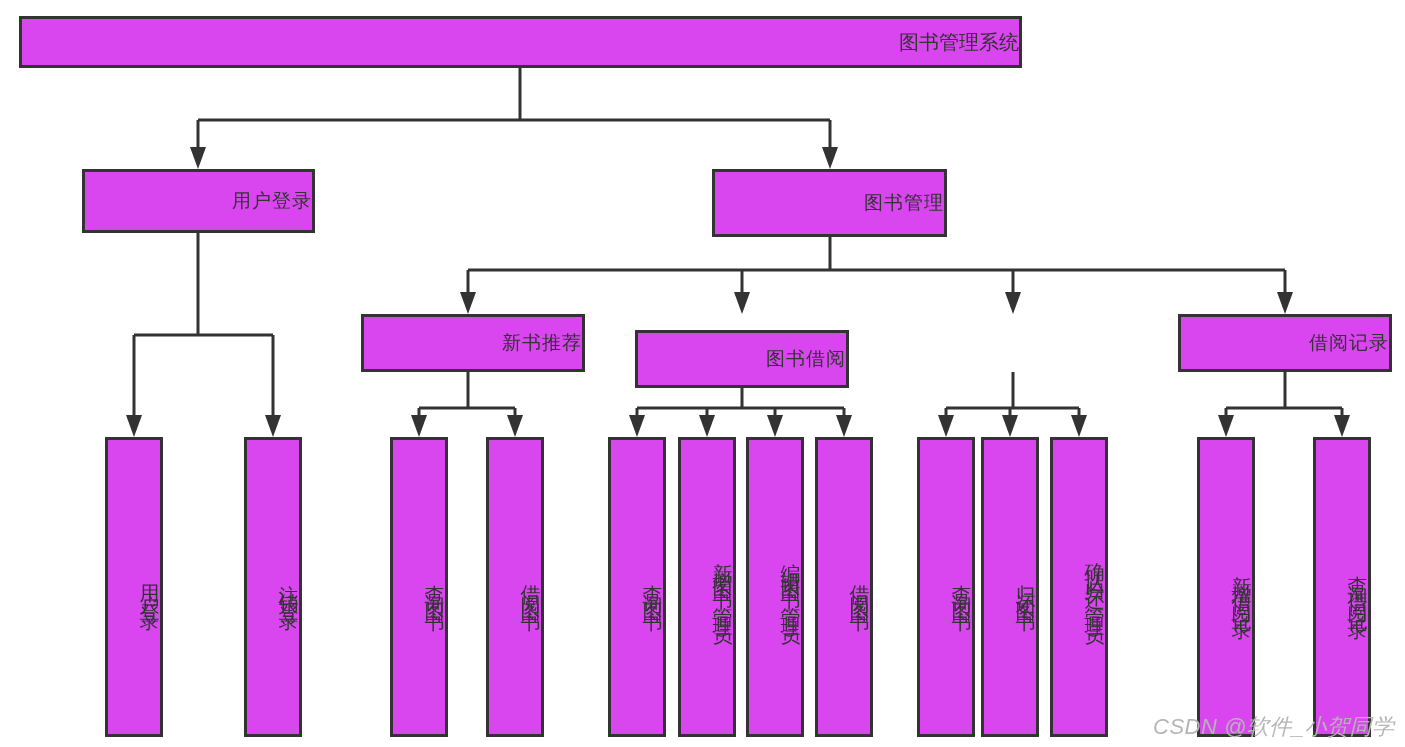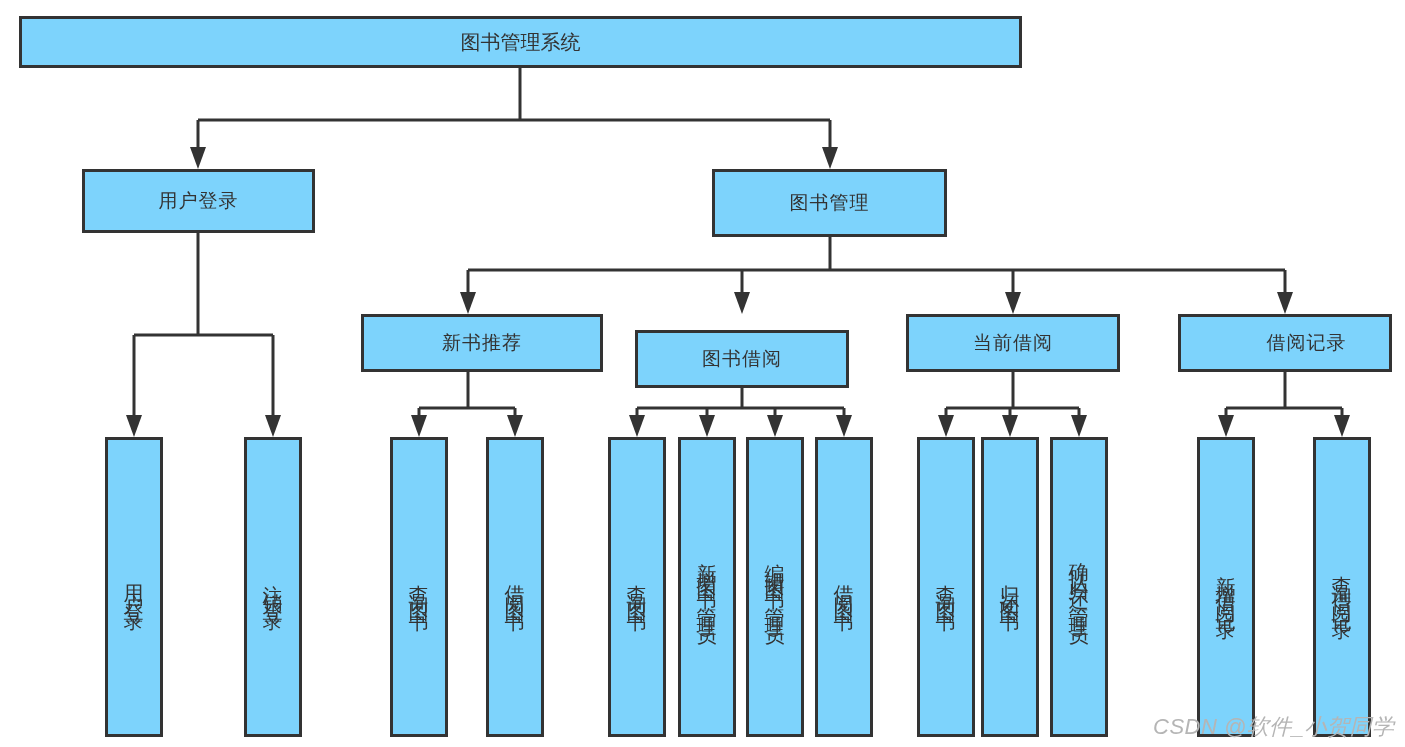--- a/index.html
+++ b/index.html
@@ -12,22 +12,22 @@
   html,body{background:#fff;}
   body{
     font-family:"Liberation Sans","DejaVu Sans",sans-serif;
     width:1405px;height:747px;overflow:hidden;
   }
   .canvas{
     position:relative;width:1405px;height:747px;background:var(--bg);
   }
   svg.wires{position:absolute;left:0;top:0;width:1405px;height:747px;}
   .node{
-    position:absolute;background:#7dd3fc;border:3px solid var(--line);
-    display:flex;align-items:center;justify-content:center;
+    position:absolute;background:#d946ef;border:3px solid var(--line);
+    display:flex;align-items:center;justify-content:flex-end;
     color:var(--text);
   }
   .node .lbl{white-space:nowrap;}
   .root-node{font-size:20px;}
   .branch-node{font-size:19px;letter-spacing:1px;}
   .leaf-node{font-size:20px;}
   .leaf-node .lbl{
     writing-mode:vertical-rl;
     text-orientation:mixed;
     letter-spacing:9px;
@@ -104,28 +104,25 @@
     <span class="lbl">图书管理系统</span>
   </div>
 
   <div class="node branch-node" style="left:82px;top:169px;width:233px;height:64px;">
     <span class="lbl">用户登录</span>
   </div>
   <div class="node branch-node" style="left:712px;top:169px;width:235px;height:68px;">
     <span class="lbl">图书管理</span>
   </div>
 
-  <div class="node branch-node" style="left:361px;top:314px;width:242px;height:58px;">
+  <div class="node branch-node" style="left:361px;top:314px;width:224px;height:58px;">
     <span class="lbl">新书推荐</span>
   </div>
   <div class="node branch-node" style="left:635px;top:314px;width:214px;height:58px;margin-top:16px;">
     <span class="lbl">图书借阅</span>
-  </div>
-  <div class="node branch-node" style="left:906px;top:314px;width:214px;height:58px;">
-    <span class="lbl">当前借阅</span>
   </div>
   <div class="node branch-node" style="left:1178px;top:314px;width:214px;height:58px;padding-left:43px;">
     <span class="lbl">借阅记录</span>
   </div>
 
   <div class="node leaf-node" style="left:105px;top:437px;width:58px;height:300px;">
     <span class="lbl">用户登录</span>
   </div>
   <div class="node leaf-node" style="left:244px;top:437px;width:58px;height:300px;">
     <span class="lbl">注销登录</span>

